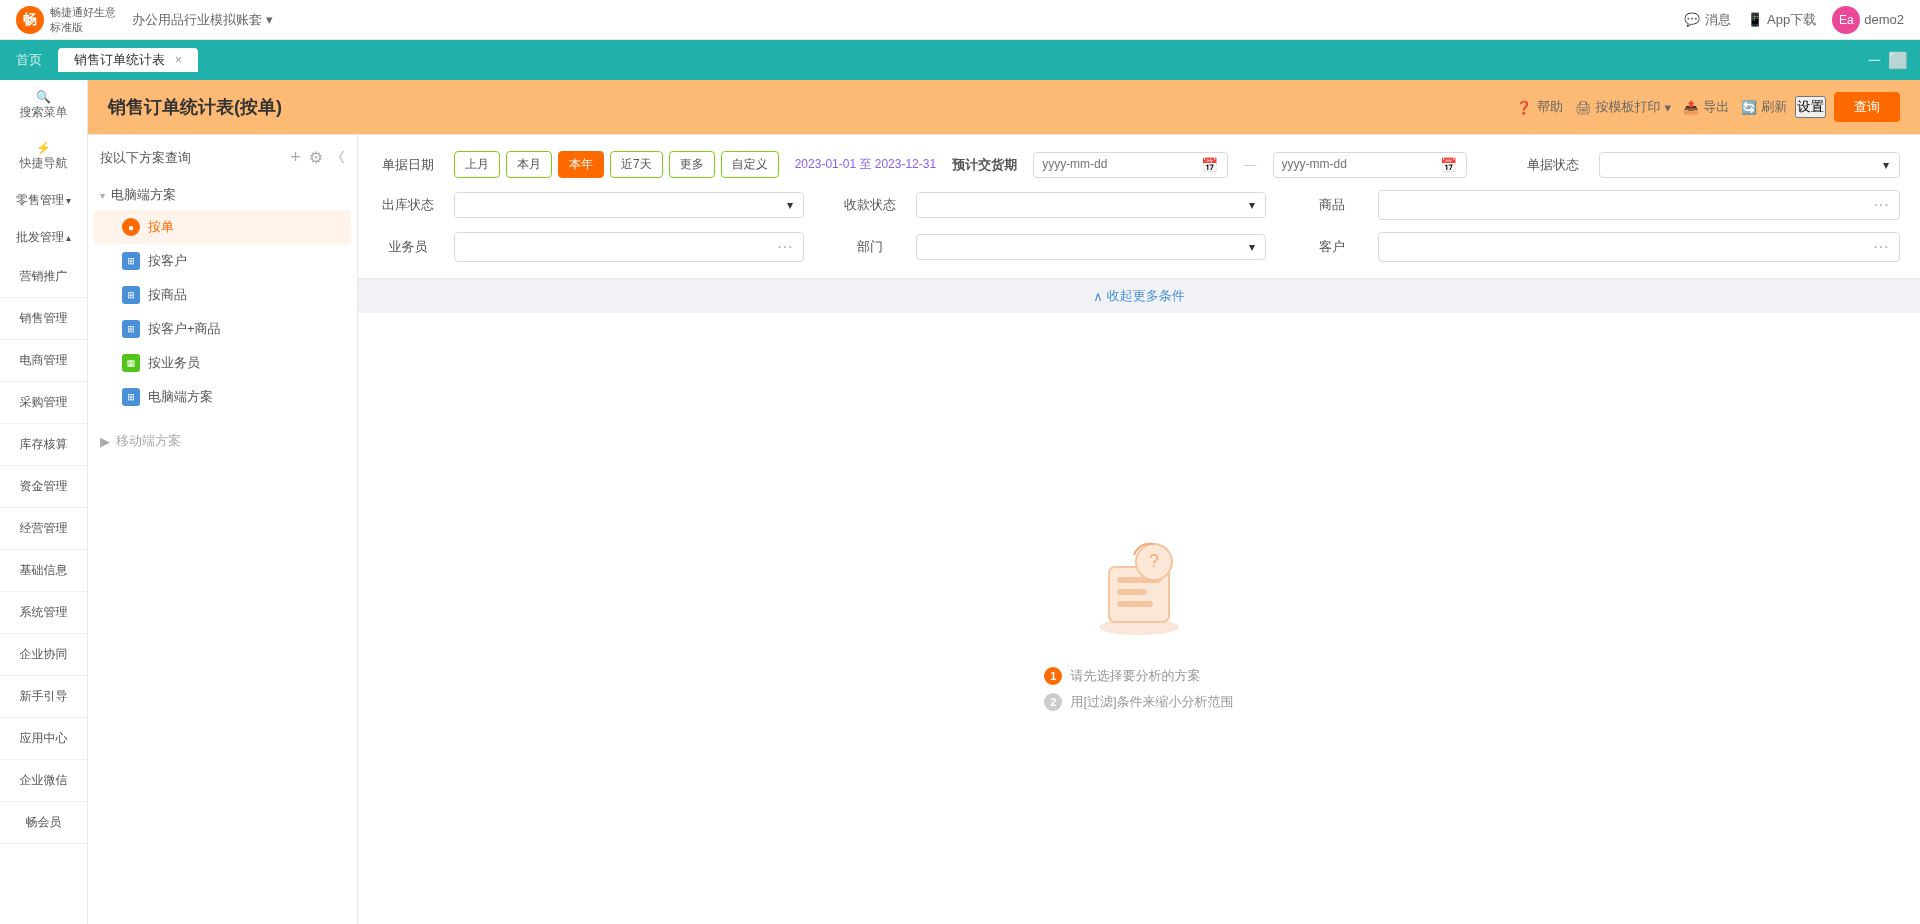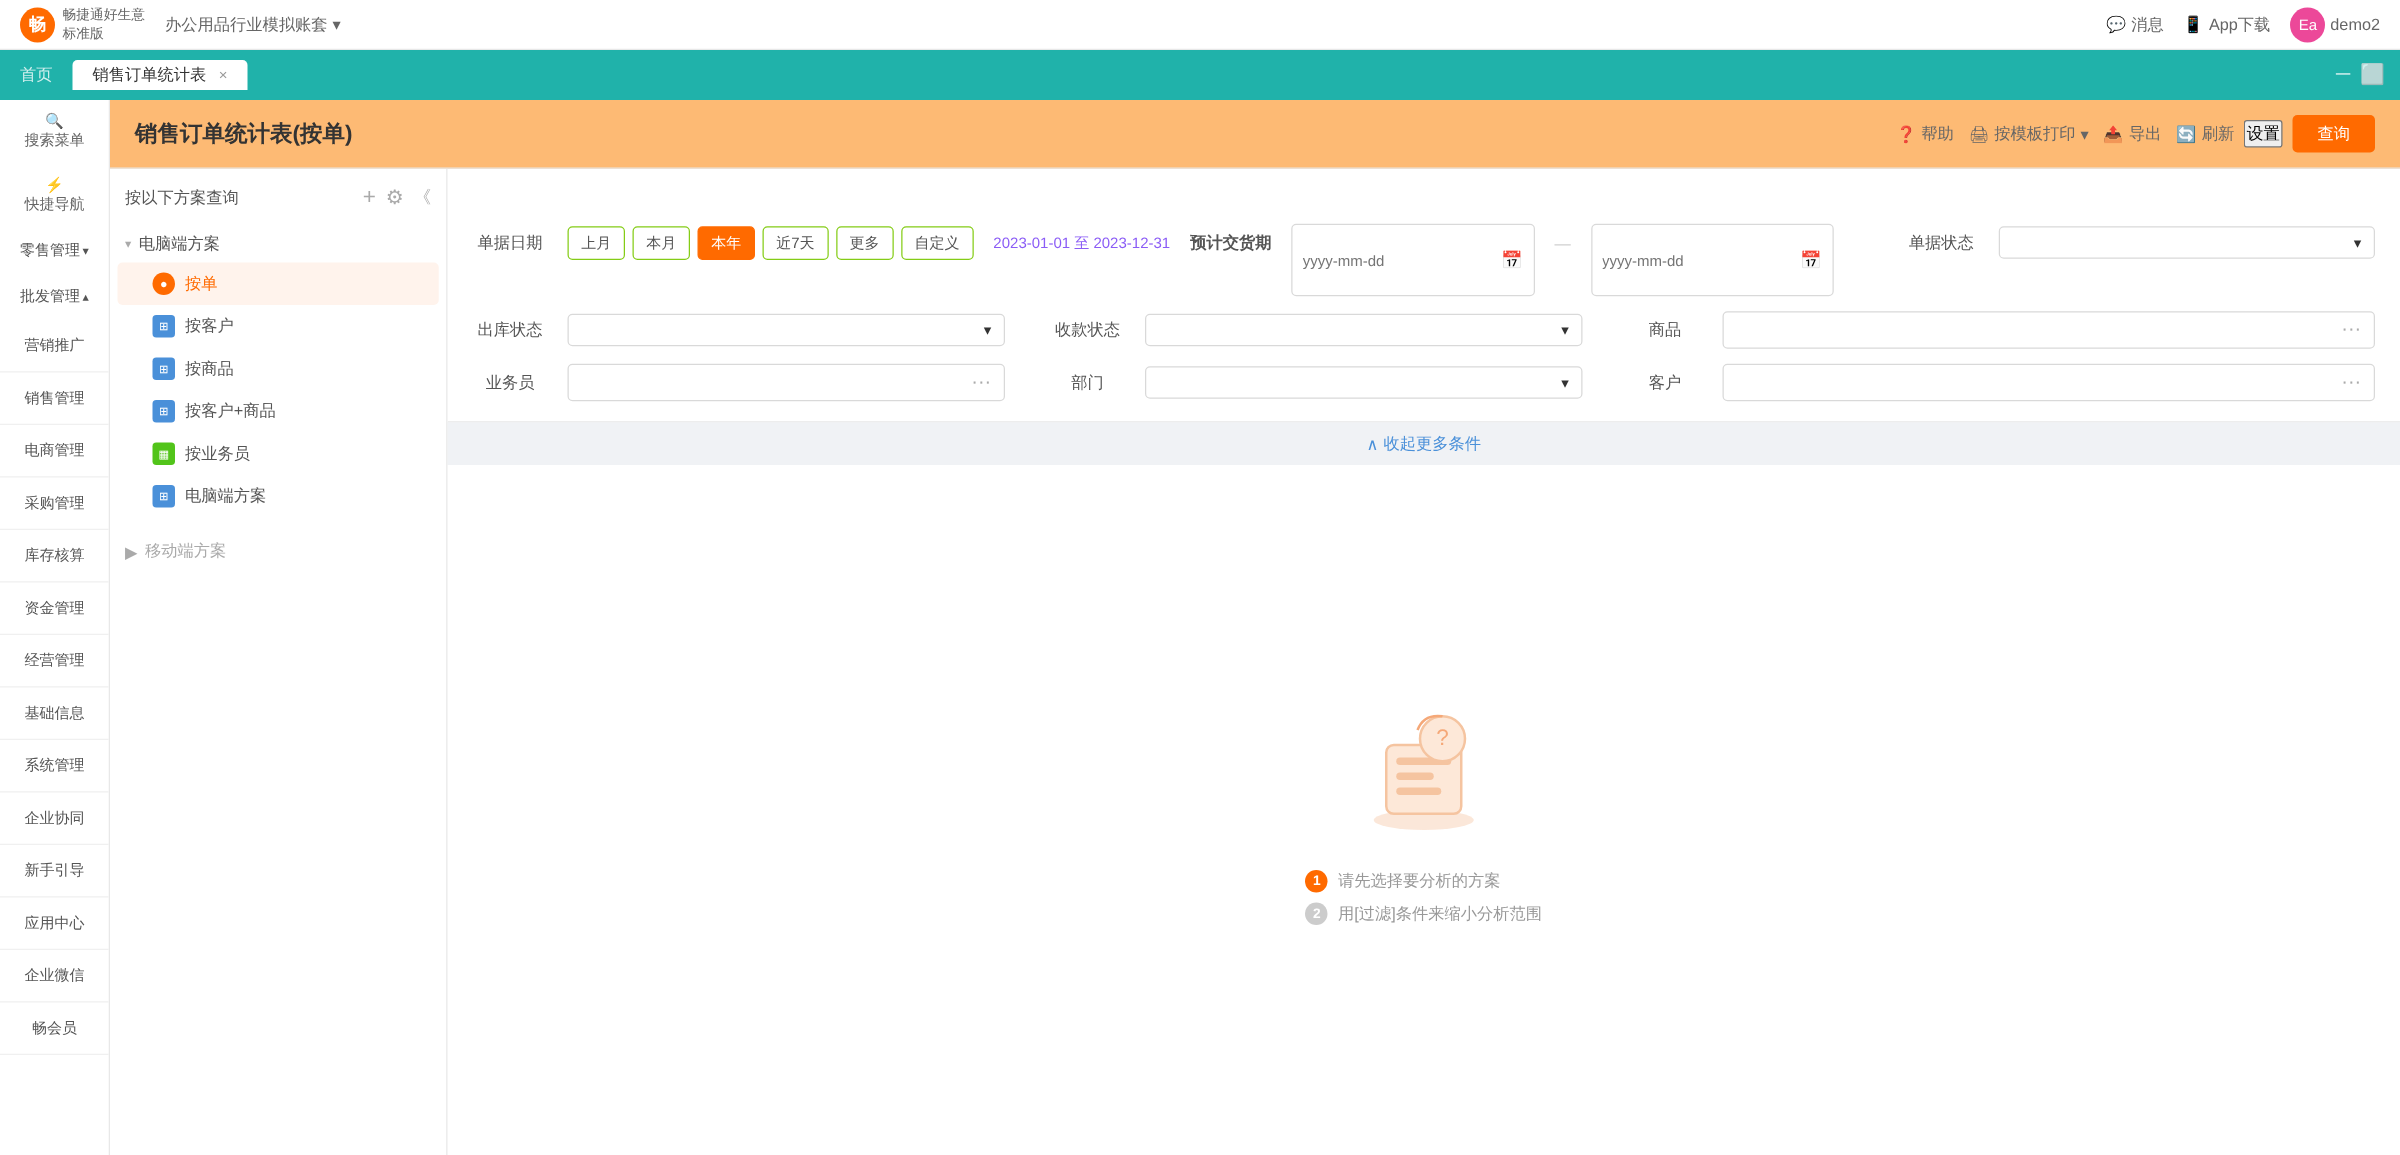--- a/index.html
+++ b/index.html
@@ -69,21 +69,21 @@
     .filter-section { background: #fff; padding: 16px 20px; border-bottom: 1px solid #e8e8e8; flex-shrink: 0; }
     .filter-row { display: flex; align-items: center; gap: 16px; margin-bottom: 12px; }
     .filter-row:last-child { margin-bottom: 0; }
     .filter-label { color: #555; font-size: 13px; white-space: nowrap; min-width: 60px; text-align: center; }
     .filter-date-group { display: flex; align-items: center; gap: 6px; }
     .filter-btn { padding: 4px 10px; border-radius: 4px; border: 1px solid #84cc16; background: #fff; color: #555; font-size: 12px; cursor: pointer; }
     .filter-btn.active { background: #ff6a00; color: #fff; border-color: #ff6a00; }
     .filter-date-range { color: #8b5cf6; font-size: 12px; }
     .filter-select { border: 1px solid #d9d9d9; border-radius: 4px; padding: 5px 10px; font-size: 12px; color: #333; min-width: 180px; display: flex; align-items: center; justify-content: space-between; cursor: pointer; background: #fff; }
     .filter-select-wide { min-width: 300px; }
-    .date-input-group { display: flex; align-items: flex-end; gap: 4px; border: 1px solid #d9d9d9; border-radius: 4px; padding: 20px 8px; min-width: 160px; margin-top: 28px; }
+    .date-input-group { display: flex; align-items: flex-start; gap: 4px; border: 1px solid #d9d9d9; border-radius: 4px; padding: 4px 8px; min-width: 160px; }
     .date-input-group input { border: none; outline: none; font-size: 12px; color: #999; width: 100%; }
     .date-input-group .cal-icon { color: #ff6a00; font-size: 14px; cursor: pointer; }
     .filter-dots { color: #aaa; font-size: 16px; cursor: pointer; }
 
     
     .empty-state { flex: 1; display: flex; flex-direction: column; align-items: center; justify-content: center; background: #fff; margin: 0; }
     .empty-illustration { width: 120px; height: 120px; margin-bottom: 20px; }
     .empty-steps { display: flex; flex-direction: column; gap: 8px; }
     .empty-step { display: flex; align-items: center; gap: 8px; color: #999; font-size: 13px; }
     .step-num { width: 18px; height: 18px; border-radius: 50%; display: flex; align-items: center; justify-content: center; font-size: 11px; font-weight: bold; }

